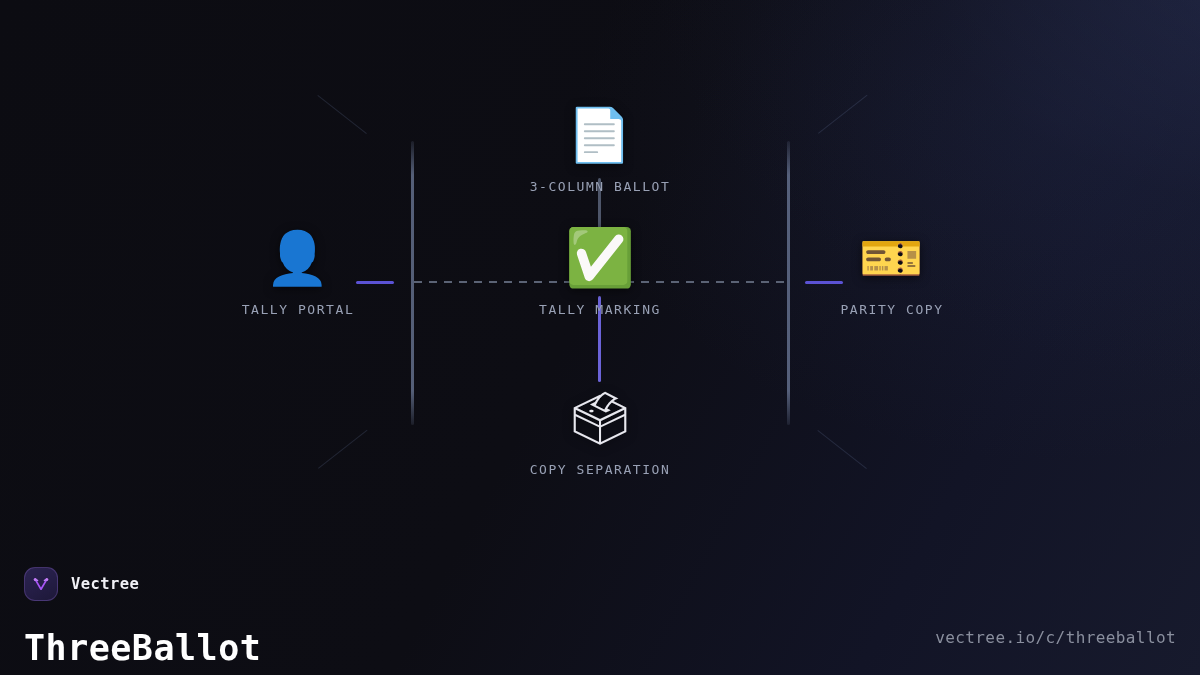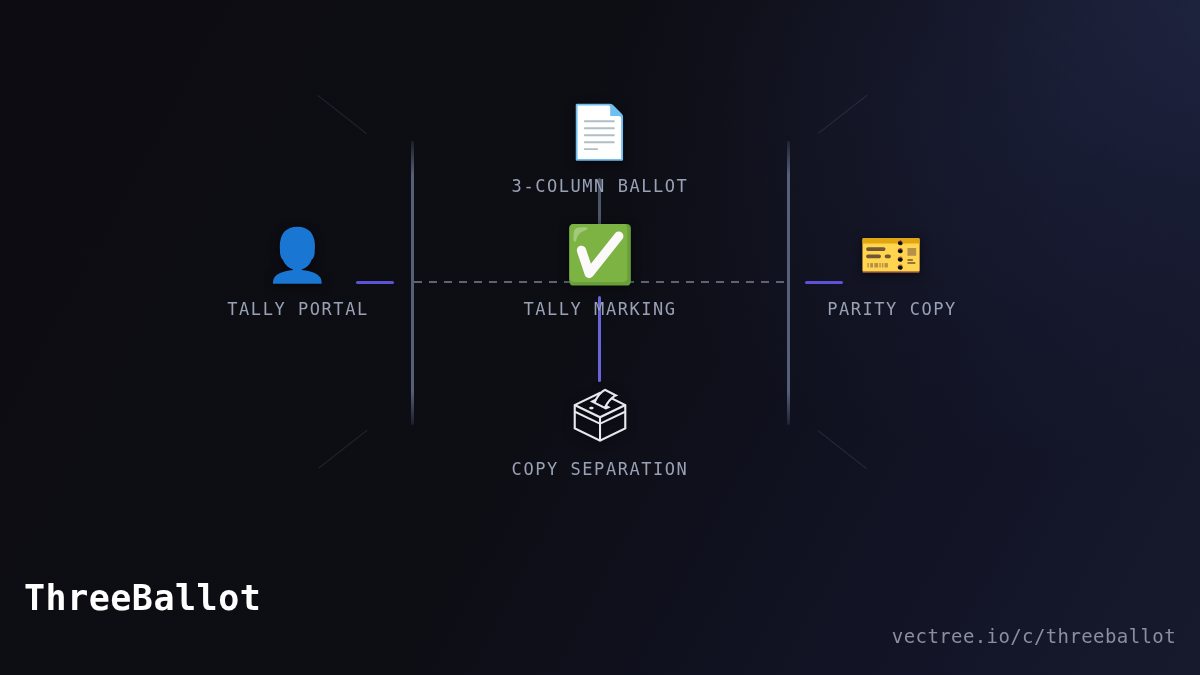--- a/index.html
+++ b/index.html
@@ -65,21 +65,21 @@
     width:240px;
   }
   .node .glyph {
     font-size:52px; line-height:56px;
     height:56px;
     display:flex; align-items:center; justify-content:center;
     filter:drop-shadow(0 2px 5px rgba(0,0,0,0.55));
   }
   .node .caption {
     margin-top:16px;
-    font-size:17px;
+    font-size:13px;
     letter-spacing:1.55px;
     color:#99a1b5;
     white-space:nowrap;
     text-align:center;
   }
   .node.center .glyph { font-size:56px; }
 
   
   #footer {
     position:absolute;
@@ -98,31 +98,31 @@
     display:flex; align-items:center; justify-content:center;
     flex:0 0 auto;
   }
   .brand-name {
     font-size:15.5px;
     font-weight:bold;
     letter-spacing:0.4px;
     color:#f1f1f6;
   }
   .page-title {
-    margin-top:9px;
+    margin-top:25px;
     font-size:35px;
     font-weight:bold;
     letter-spacing:0.5px;
     color:#ffffff;
     line-height:44px;
   }
   .page-url {
     position:absolute;
     right:0; bottom:10px;
-    font-size:19px;
+    font-size:16px;
     letter-spacing:0.4px;
     color:#8a8f9e;
   }
 </style>
 </head>
 <body>
 
 <div id="stage">
 
   <div class="diag" style="left:318px; top:95px;  width:62px;  transform:rotate(38deg);"></div>
@@ -162,19 +162,30 @@
     <div class="caption">PARITY COPY</div>
   </div>
 
   <div class="node" style="left:600px; top:433px;">
     <div class="glyph">🗳</div>
     <div class="caption">COPY SEPARATION</div>
   </div>
 
   <div id="footer">
 
+    <div class="brand-row">
+      <div class="logo-mark">
+        <svg width="22" height="22" viewBox="0 0 22 22" aria-hidden="true">
+          <path d="M5.2 6.4 L11 16.2 L16.8 6.4" fill="none" stroke="#a855f7" stroke-width="1.7" stroke-linecap="round" stroke-linejoin="round"></path>
+          <path d="M5.2 6.4 L7.6 7.4 M16.8 6.4 L14.4 7.4" fill="none" stroke="#c084fc" stroke-width="1.4" stroke-linecap="round"></path>
+          <circle cx="5.2" cy="6.4" r="1.5" fill="#c47cf7"></circle>
+          <circle cx="16.8" cy="6.4" r="1.5" fill="#c47cf7"></circle>
+        </svg>
+      </div>
+      <div class="brand-name">Vectree</div>
+    </div>
 
     <div class="page-title">ThreeBallot</div>
 
     <div class="page-url">vectree.io/c/threeballot</div>
   </div>
 
 </div>
 
 </body></html>

